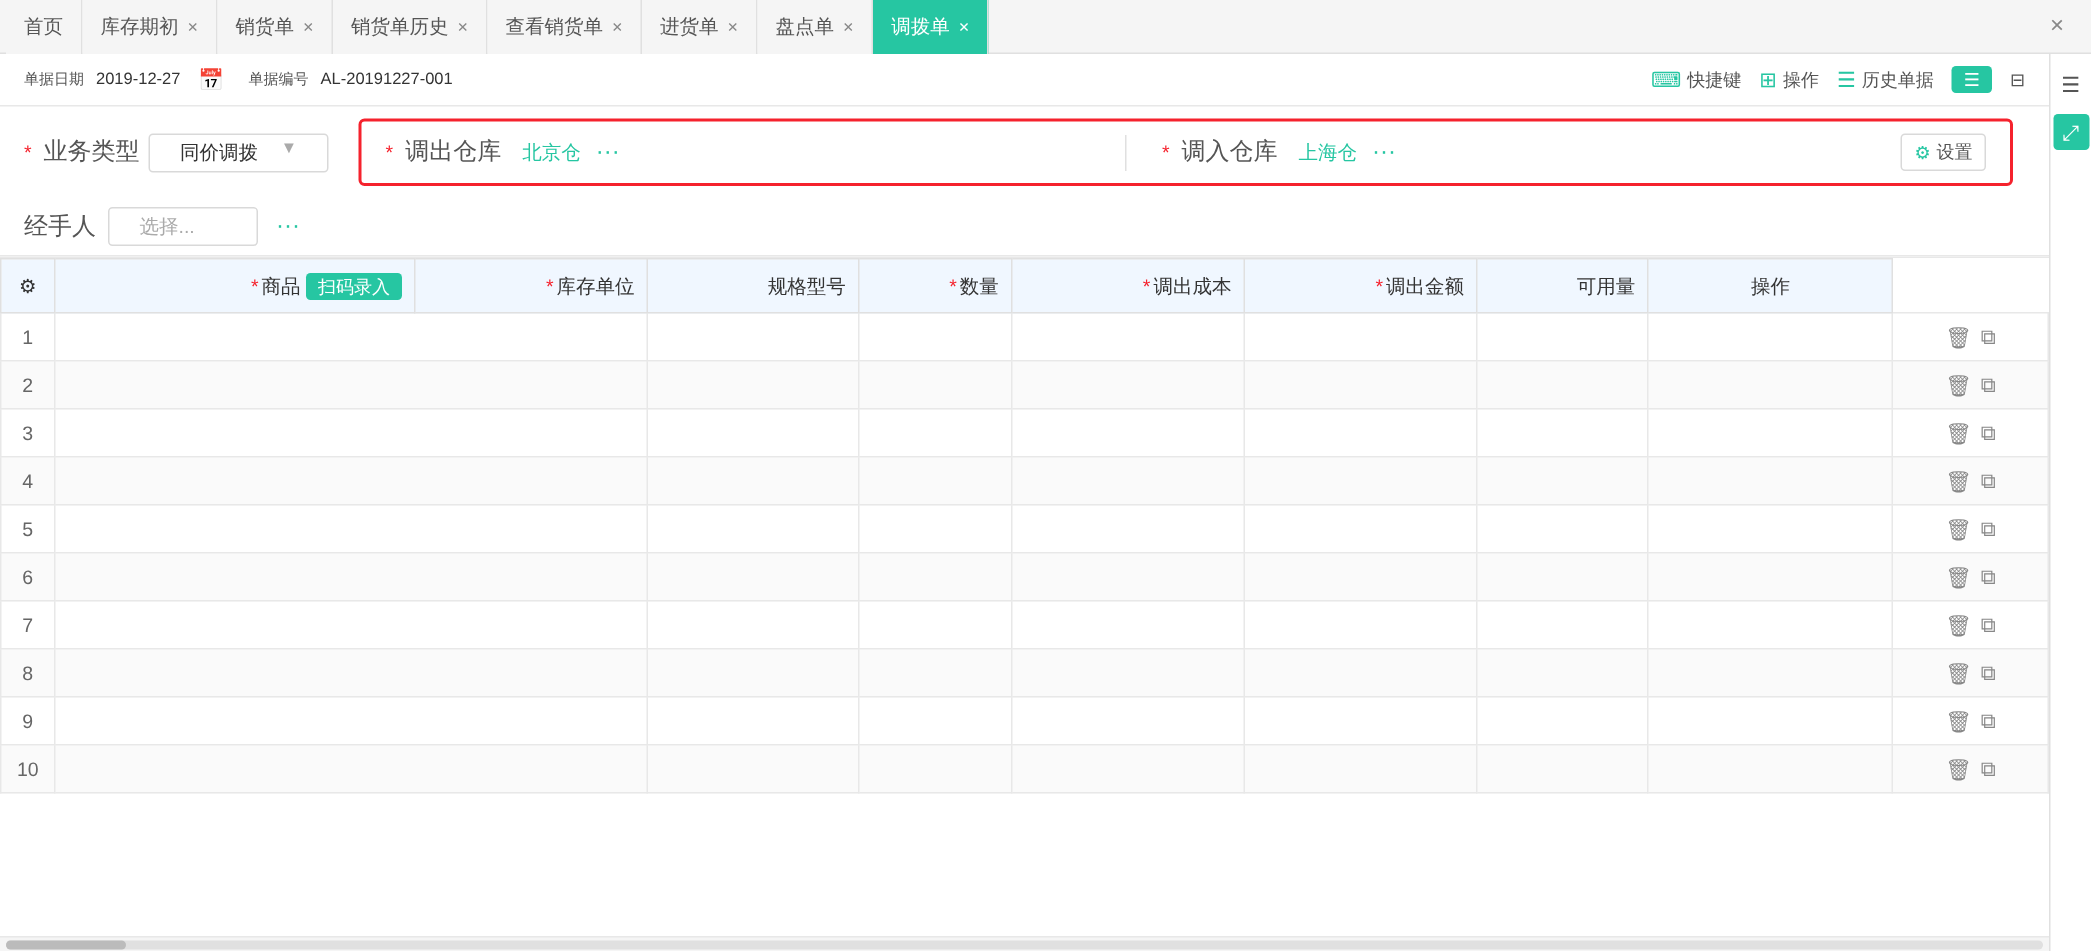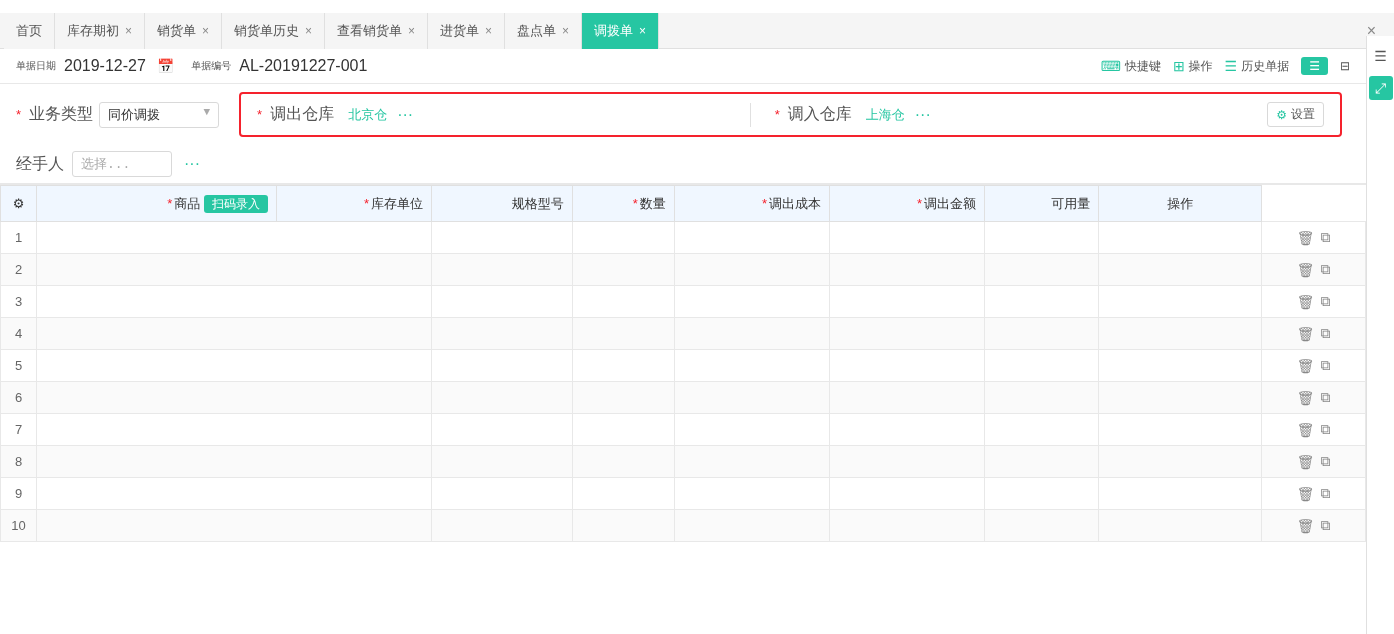--- a/index.html
+++ b/index.html
@@ -7,21 +7,20 @@
 
     
     .tab-bar {
       display: flex;
       align-items: center;
       border-bottom: 1px solid #e0e0e0;
       background: #f5f5f5;
       height: 36px;
       padding: 0 4px;
       position: relative;
-      margin-top: 13px;
     }
     .tab-item {
       display: flex;
       align-items: center;
       padding: 0 12px;
       height: 36px;
       cursor: pointer;
       font-size: 13px;
       color: #555;
       border-right: 1px solid #e0e0e0;
@@ -56,21 +55,21 @@
       border-bottom: 1px solid #e8e8e8;
       background: #fff;
       gap: 16px;
     }
     .toolbar-group {
       display: flex;
       align-items: center;
       gap: 8px;
     }
     .toolbar-label { color: #555; font-size: 10px; }
-    .toolbar-value { color: #333; font-size: 16px; font-weight: 500; }
+    .toolbar-value { color: #333; font-size: 11px; font-weight: 500; }
     .calendar-icon { color: #26c6a2; cursor: pointer; font-size: 14px; margin-left: 4px; }
 
     .toolbar-right {
       margin-left: auto;
       display: flex;
       align-items: center;
       gap: 12px;
     }
     .toolbar-btn {
       display: flex;
@@ -93,25 +92,24 @@
       gap: 6px;
     }
     .required-star { color: #f5222d; margin-right: 2px; }
     .field-label { color: #555; font-size: 16px; }
     .field-value { color: #333; font-size: 13px; }
     .select-wrap {
       display: flex;
       align-items: flex-start;
       border: 1px solid #d9d9d9;
       border-radius: 3px;
-      padding: 3px 8px;
+      padding: 3px 20px;
       min-width: 130px;
       cursor: pointer;
       background: #fff;
-      font-family: Liberation Mono, monospace;
     }
     .select-wrap .arrow { margin-left: auto; color: #aaa; font-size: 11px; }
     .dots-btn { color: #26c6a2; cursor: pointer; font-size: 16px; margin-left: 4px; }
 
     
     .highlight-section {
       border: 2px solid #f5222d;
       border-radius: 4px;
       padding: 8px 16px;
       display: flex;

